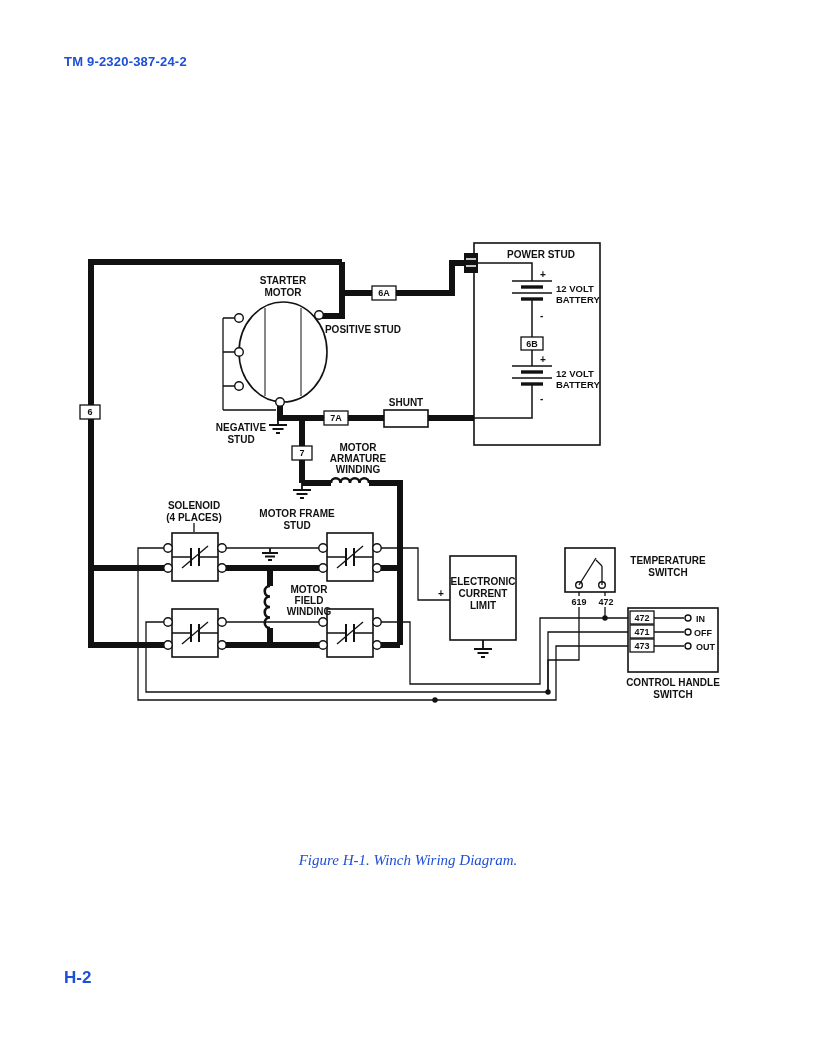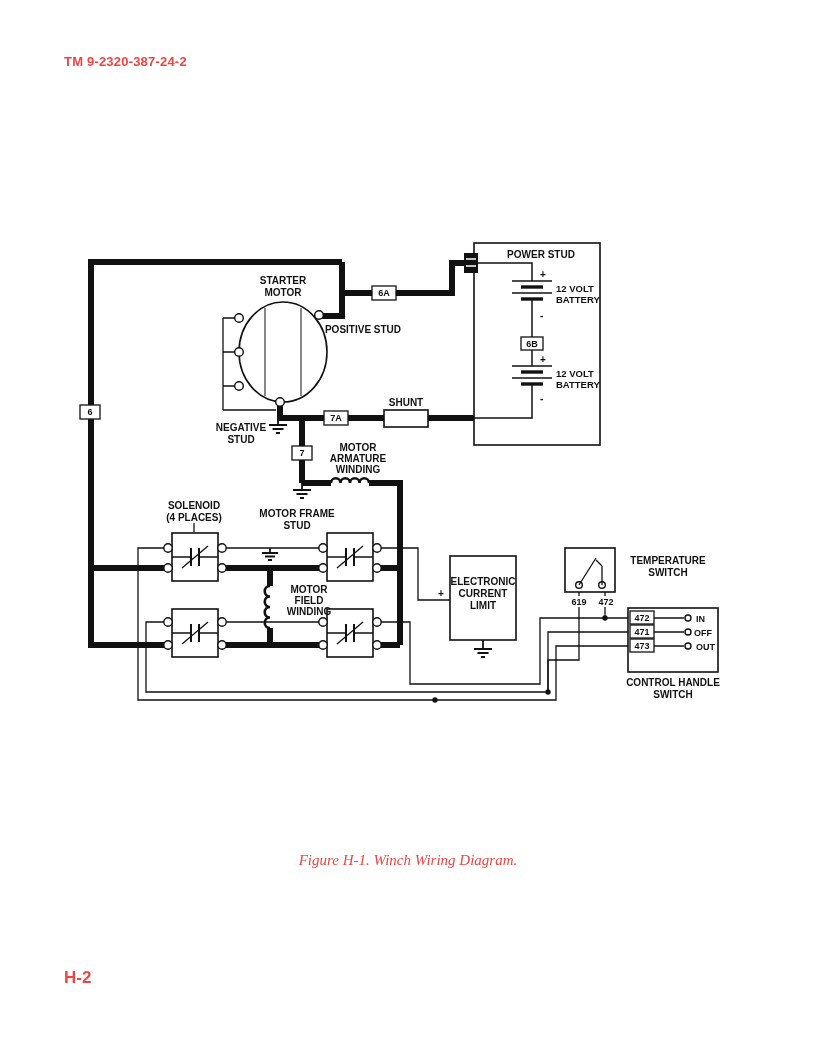--- a/index.html
+++ b/index.html
@@ -1,18 +1,18 @@
 <!DOCTYPE html>
 <html><head>
 <meta charset="utf-8">
 <style>
   html,body{margin:0;padding:0;background:#e8e8e8;}
   .page{
     position:relative;width:816px;height:1056px;background:#ffffff;
-    margin:0 auto;font-family:"Liberation Sans",sans-serif;color:#ef4444;
+    margin:0 auto;font-family:"Liberation Sans",sans-serif;color:#1d4ed8;
     overflow:hidden;
   }
   .hdr{position:absolute;left:64px;top:54px;font-size:13px;font-weight:700;letter-spacing:.2px;}
   .cap{position:absolute;left:0;top:852px;width:816px;text-align:center;
        font-family:"Liberation Serif",serif;font-style:italic;font-size:15px;}
   .pgnum{position:absolute;left:64px;top:968px;font-size:17px;font-weight:700;}
   svg{position:absolute;left:0;top:0;}
   .wt{stroke:#111;stroke-width:6;fill:none;}
   .wn{stroke:#111;stroke-width:1.3;fill:none;}
   .wn2{stroke:#111;stroke-width:1.5;fill:none;}

